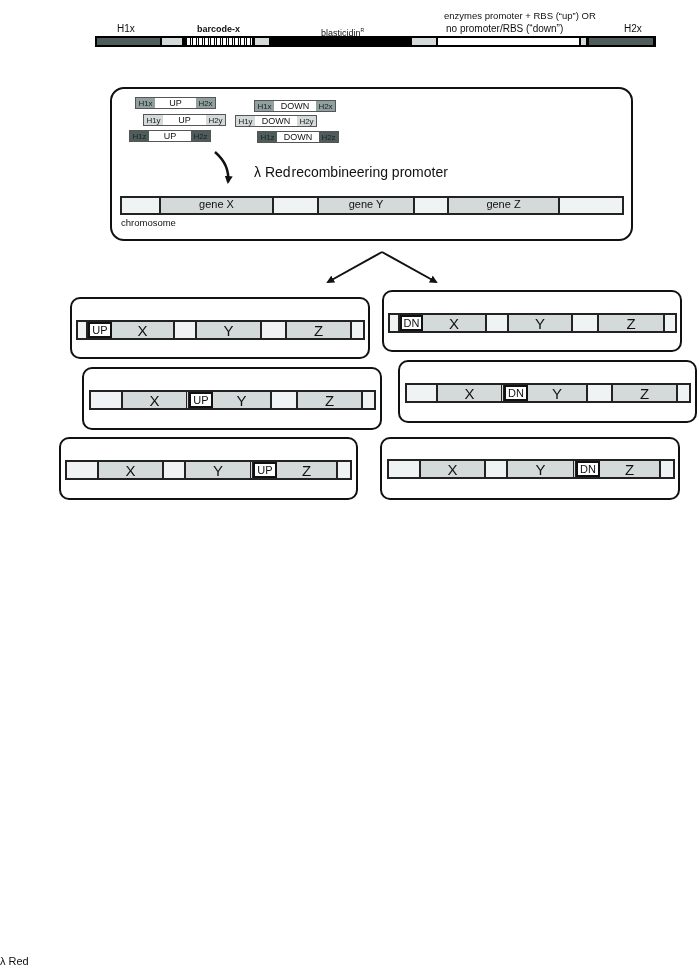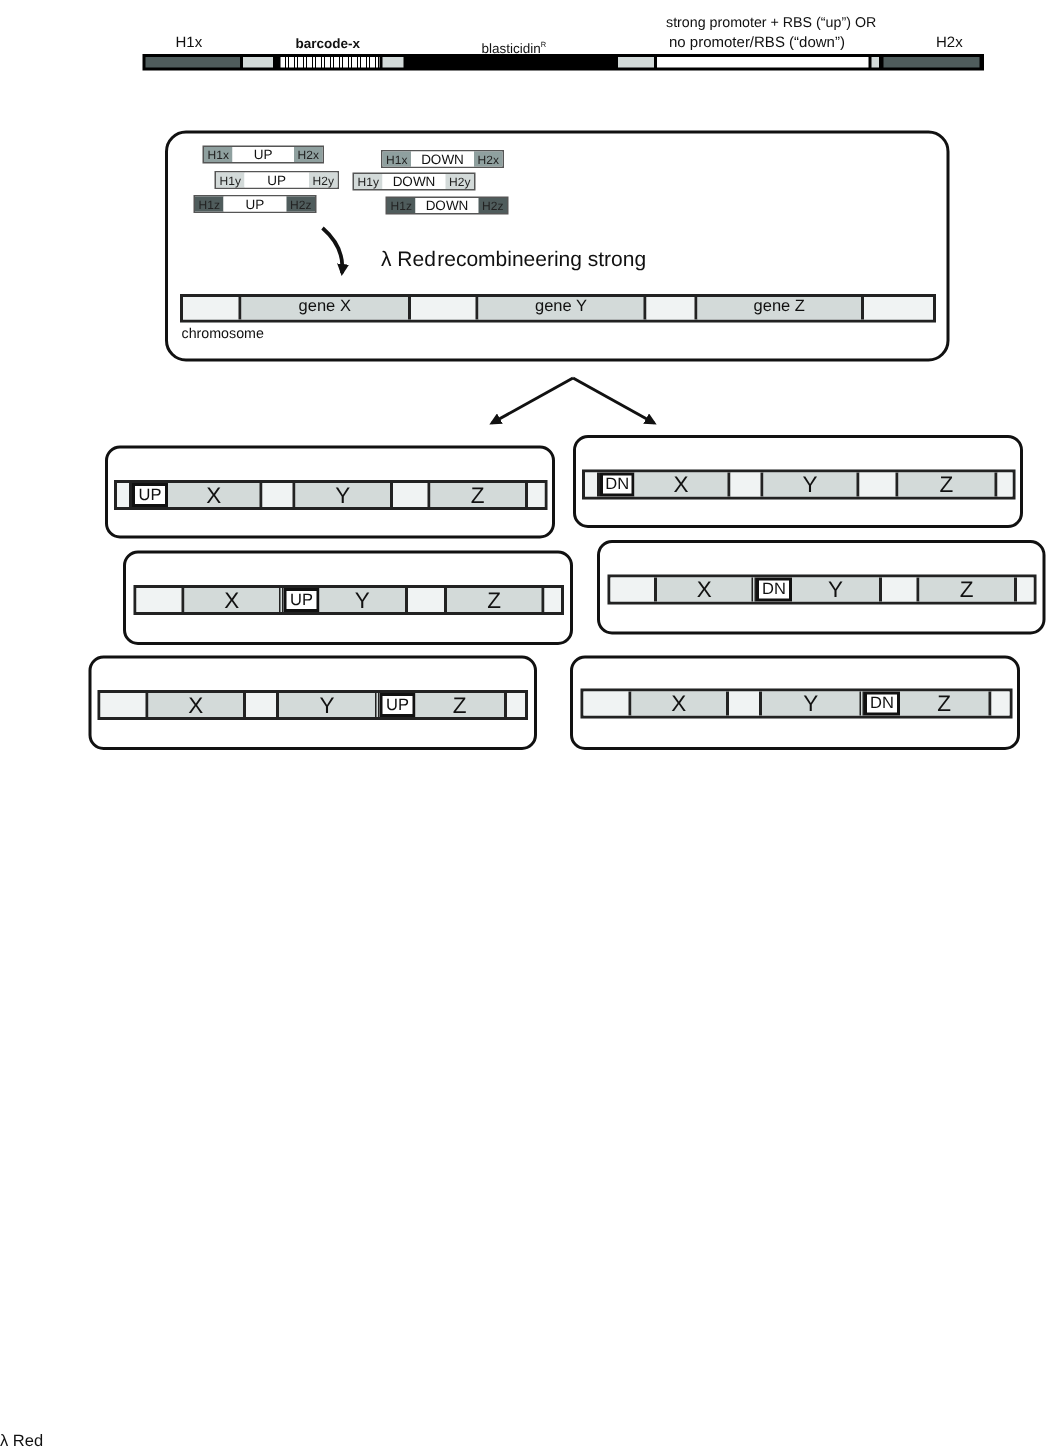--- a/index.html
+++ b/index.html
@@ -21,21 +21,21 @@
   .chrom .dbl{border-right:3px double #222;}
   svg{position:absolute;left:0;top:0;}
 </style>
 </head>
 <body>
 
 <div>
   <span class="lbl" style="left:117px;top:23px;">H1x</span>
   <span class="lbl" style="left:197px;top:24px;font-size:9px;font-weight:bold;">barcode-x</span>
   <span class="lbl" style="left:321px;top:25px;font-size:9px;"><span>blasticidin</span><sup style="font-size:5px;">R</sup></span>
-  <span class="lbl" style="left:444px;top:10px;font-size:9.5px;">strong promoter + RBS (“up”) OR</span>
+  <span class="lbl" style="left:444px;top:10px;font-size:9.5px;">enzymes promoter + RBS (“up”) OR</span>
   <span class="lbl" style="left:446px;top:23px;font-size:10px;">no promoter/RBS  (“down”)</span>
   <span class="lbl" style="left:624px;top:23px;">H2x</span>
 
   <div class="topbar">
     <div class="seg" style="left:2px;width:63px;background:#4f5c5c;"></div>
     <div class="seg" style="left:67px;width:20px;background:#d3dad9;"></div>
     <div class="seg" style="left:92px;width:66px;background:repeating-linear-gradient(90deg,#fff 0 3px,#000 3px 4px,#fff 4px 5px,#000 5px 6px);"></div>
     <div class="seg" style="left:160px;width:14px;background:#d3dad9;"></div>
     <div class="seg" style="left:317px;width:24px;background:#d3dad9;"></div>
     <div class="seg" style="left:343px;width:141px;background:#fff;"></div>
@@ -84,28 +84,28 @@
       <path d="M0,0 L8,4 L0,8 z" fill="#111"></path>
     </marker>
   </defs>
   <path d="M215,152 Q230,165 228,182" stroke="#111" stroke-width="2.5" fill="none" marker-end="url(#ah)"></path>
   <line x1="382" y1="252" x2="328" y2="282" stroke="#111" stroke-width="2" marker-end="url(#ah)"></line>
   <line x1="382" y1="252" x2="436" y2="282" stroke="#111" stroke-width="2" marker-end="url(#ah)"></line>
 </svg>
 
 <div class="lbl" style="left:254px;top:164px;font-size:14px;line-height:16px;">
   <span>λ Red</span>
-  <span style="margin-left:-3px;">recombineering strong</span>
+  <span style="margin-left:-3px;">recombineering promoter</span>
 </div>
 
 <div class="chrom" style="left:120px;top:196px;width:504px;height:19px;">
   <div class="s ig" style="width:39px;"></div>
   <div class="s g" style="width:113px;align-items:flex-start;font-size:11px;text-align:right;">gene X</div>
   <div class="s ig" style="width:45px;"></div>
-  <div class="s g" style="width:112px;align-items:flex-start;font-size:11px;text-align:right;">gene Y</div>
+  <div class="s g" style="width:96px;align-items:flex-start;font-size:11px;text-align:right;">gene Y</div>
   <div class="s ig" style="width:34px;"></div>
   <div class="s g" style="width:111px;align-items:flex-start;font-size:11px;">gene Z</div>
   <div class="s ig" style="flex:1;"></div>
 </div>
 <span class="lbl" style="left:121px;top:217px;font-size:9.5px;">chromosome</span>
 
 <div class="box" style="left:70px;top:297px;width:300px;height:62px;"></div>
 <div class="chrom" style="left:76px;top:320px;width:289px;height:20px;font-size:15px;">
   <div class="s ig" style="width:10px;"></div>
   <div class="s ins" style="width:24px;">UP</div>

